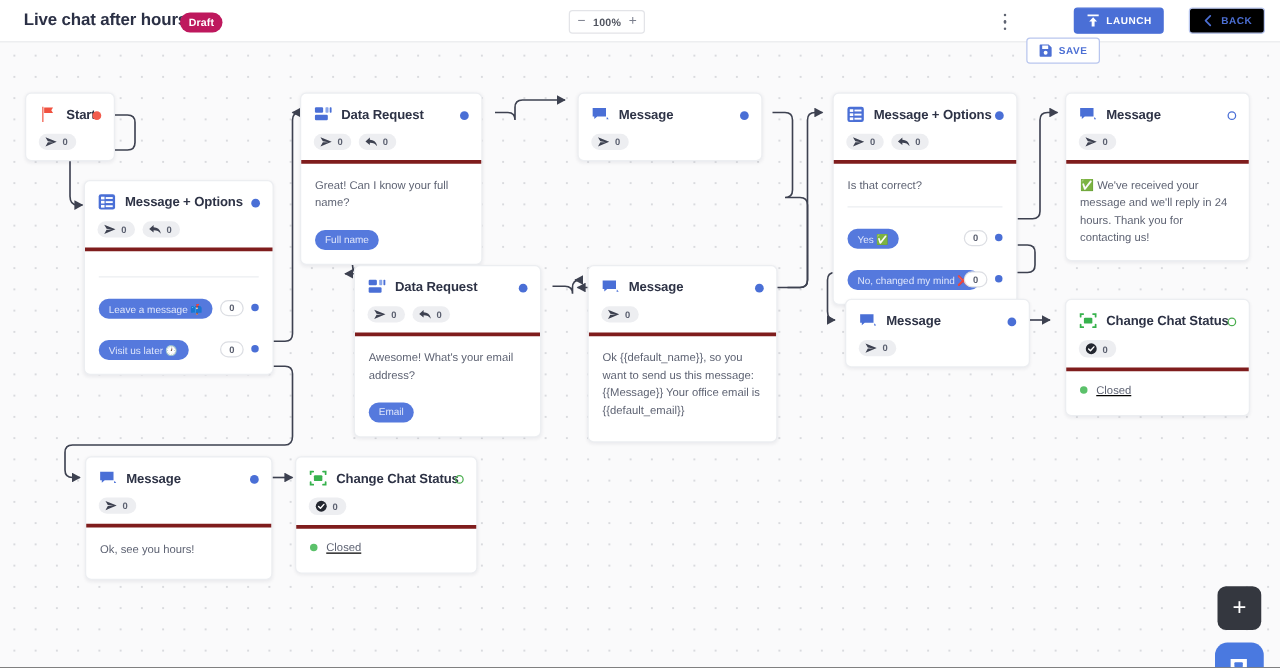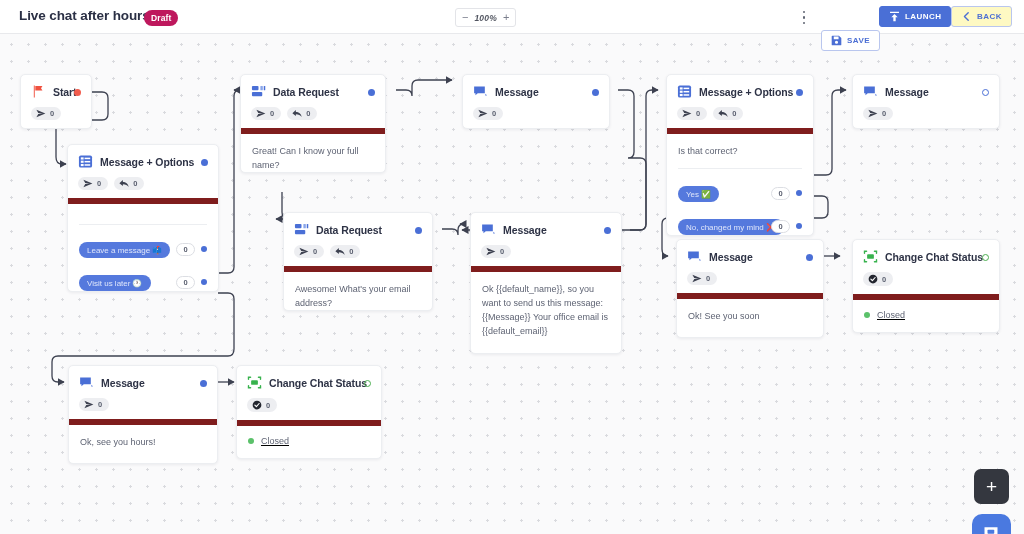--- a/index.html
+++ b/index.html
@@ -43,39 +43,39 @@
     border: 1px solid #e3e4e8; border-radius: 3px;
     background: #fff;
     display: flex; align-items: center; gap: 6px;
     padding: 0 6px;
   }
   .zoom-ctl .zb {
     font-size: 11px; color: #7a7e8c; line-height: 1;
     cursor: pointer; user-select: none;
   }
   .zoom-ctl .zval {
-    font-size: 8.5px; color: #50545f; font-weight: bold; letter-spacing: 0.2px; font-style: italic;
+    font-size: 8.5px; color: #50545f; font-weight: bold; letter-spacing: 0.2px;
   }
   .kebab {
     position: absolute; left: 799px; top: 11px;
     width: 10px; height: 13px;
     display: flex; flex-direction: column; align-items: center;
     justify-content: space-between; cursor: pointer;
   }
   .kebab i { width: 2.4px; height: 2.4px; border-radius: 50%; background: #5f6472; display:block;}
 
   .btn {
     position: absolute; top: 6px; height: 21px;
     border-radius: 3px; display: flex; align-items: center;
     gap: 5px; padding: 0 9px; cursor: pointer;
     font-size: 8px; font-weight: bold; letter-spacing: 0.45px;
   }
   .btn-save { left: 821px; border: 1px solid #b9c6ee; background: #fff; color: #4c6fd4; margin-top: 24px; }
-  .btn-launch { left: 879px; background: #4a6fd6; color: #fff; border: 1px solid #4a6fd6; }
-  .btn-back { left: 951px; border: 1px solid #b9c6ee; background: #fef9c3; color: #4c6fd4; }
+  .btn-launch { left: 859px; background: #4a6fd6; color: #fff; border: 1px solid #4a6fd6; }
+  .btn-back { left: 951px; border: 1px solid #b9c6ee; background: #000000; color: #4c6fd4; }
   .btn svg { display: block; }
 
   
   .canvas {
     position: absolute; left: 0; top: 34px;
     width: 1024px; height: 500px;
     background-color: #fafafb;
     background-image: radial-gradient(#d9dade 1px, transparent 1.1px);
     background-size: 17px 17px;
     background-position: 3px 2px;
@@ -109,22 +109,22 @@
 
   .stat-row { display: flex; gap: 6px; margin-top: 8px; }
   .stat {
     display: flex; align-items: center; gap: 4px;
     background: #edeef1; border-radius: 9px;
     padding: 2px 7px 2px 5px;
   }
   .stat span { font-size: 7.5px; color: #5b6070; font-weight: bold;}
 
   .node-body {
-    border-top: 6px solid #7f1d1d;
-    padding: 10px 11px 0;
+    border-top: 3px solid #7f1d1d;
+    padding: 10px 11px 11px;
   }
   .node-text {
     font-size: 9px; line-height: 14px; color: #5e6373;
   }
   .divider { height:1px; background:#eceef1; margin: 10px 0 9px; }
 
   .opt-row { display:flex; align-items:center; margin-top: 17px; position: relative; }
   .opt-pill {
     background:#5579dd; color:#dfe6fb;
     font-size: 8px; border-radius: 9px;
@@ -343,20 +343,23 @@
           <div class="stat">
             <svg width="10" height="9" viewBox="0 0 16 14">
                 <path fill="#3d4150" d="M6.2 1.4v3C10.8 4.6 14.6 6.8 15.4 12.6c-2-3.3-4.8-4.6-9.2-4.6v3.1L0.6 6.5z"></path>
               </svg>
             <span>0</span>
           </div>
         </div>
       </div>
       <div class="node-body">
         <div class="node-text">Great! Can I know your full name?</div>
+        <div style="margin-top:12px;">
+          <span class="opt-pill">Full name</span>
+        </div>
       </div>
     </div>
 
     <div class="node" style="left:283px; top:178px; width:150px;">
       <div class="node-head">
         <div class="node-title-row">
           <span class="node-ico">
             <svg width="15" height="15" viewBox="0 0 16 16">
                 <rect x="1" y="2" width="7" height="4.6" rx="1" fill="#4a6fd6"></rect>
                 <rect x="1" y="8.4" width="11" height="4.6" rx="1" fill="#4a6fd6"></rect>
@@ -377,20 +380,23 @@
           <div class="stat">
             <svg width="10" height="9" viewBox="0 0 16 14">
                 <path fill="#3d4150" d="M6.2 1.4v3C10.8 4.6 14.6 6.8 15.4 12.6c-2-3.3-4.8-4.6-9.2-4.6v3.1L0.6 6.5z"></path>
               </svg>
             <span>0</span>
           </div>
         </div>
       </div>
       <div class="node-body">
         <div class="node-text">Awesome! What's your email address?</div>
+        <div style="margin-top:12px;">
+          <span class="opt-pill">Email</span>
+        </div>
       </div>
     </div>
 
     <div class="node" style="left:462px; top:40px; width:148px;">
       <div class="node-head">
         <div class="node-title-row">
           <span class="node-ico">
             <svg width="15" height="15" viewBox="0 0 16 16">
                 <path fill="#4a6fd6" d="M1.2 2.6h11.4v7.2H5.1L2.6 12V9.8H1.2z"></path>
                 <path fill="#4a6fd6" d="M13.4 10.3l1.5 1.9h-1.9z"></path>
@@ -499,20 +505,23 @@
         </div>
         <div class="stat-row">
           <div class="stat">
             <svg width="10" height="9" viewBox="0 0 16 14">
                 <path fill="#3d4150" d="M0.6 1 15 6.9 0.6 12.8 3.6 7.6h7.2L3.6 6.2z"></path>
               </svg>
             <span>0</span>
           </div>
         </div>
       </div>
+      <div class="node-body" style="min-height:61px;">
+        <div class="node-text">✅ We've received your message and we'll reply in 24 hours. Thank you for contacting us!</div>
+      </div>
     </div>
 
     <div class="node" style="left:676px; top:205px; width:148px;">
       <div class="node-head">
         <div class="node-title-row">
           <span class="node-ico">
             <svg width="15" height="15" viewBox="0 0 16 16">
                 <path fill="#4a6fd6" d="M1.2 2.6h11.4v7.2H5.1L2.6 12V9.8H1.2z"></path>
                 <path fill="#4a6fd6" d="M13.4 10.3l1.5 1.9h-1.9z"></path>
               </svg>
@@ -521,23 +530,20 @@
           <span class="node-dot dot-blue"></span>
         </div>
         <div class="stat-row">
           <div class="stat">
             <svg width="10" height="9" viewBox="0 0 16 14">
                 <path fill="#3d4150" d="M0.6 1 15 6.9 0.6 12.8 3.6 7.6h7.2L3.6 6.2z"></path>
               </svg>
             <span>0</span>
           </div>
         </div>
-      </div>
-      <div class="node-body" style="min-height:44px;">
-        <div class="node-text">Ok! See you soon</div>
       </div>
     </div>
 
     <div class="node" style="left:852px; top:205px; width:148px;">
       <div class="node-head">
         <div class="node-title-row">
           <span class="node-ico">
             <svg width="15" height="15" viewBox="0 0 16 16">
                 <g fill="none" stroke="#37b24d" stroke-width="1.5" stroke-linecap="round">
                   <path d="M1.6 4.6V2.4h2.2M12.2 2.4h2.2v2.2M14.4 11.4v2.2h-2.2M3.8 13.6H1.6v-2.2"></path>

